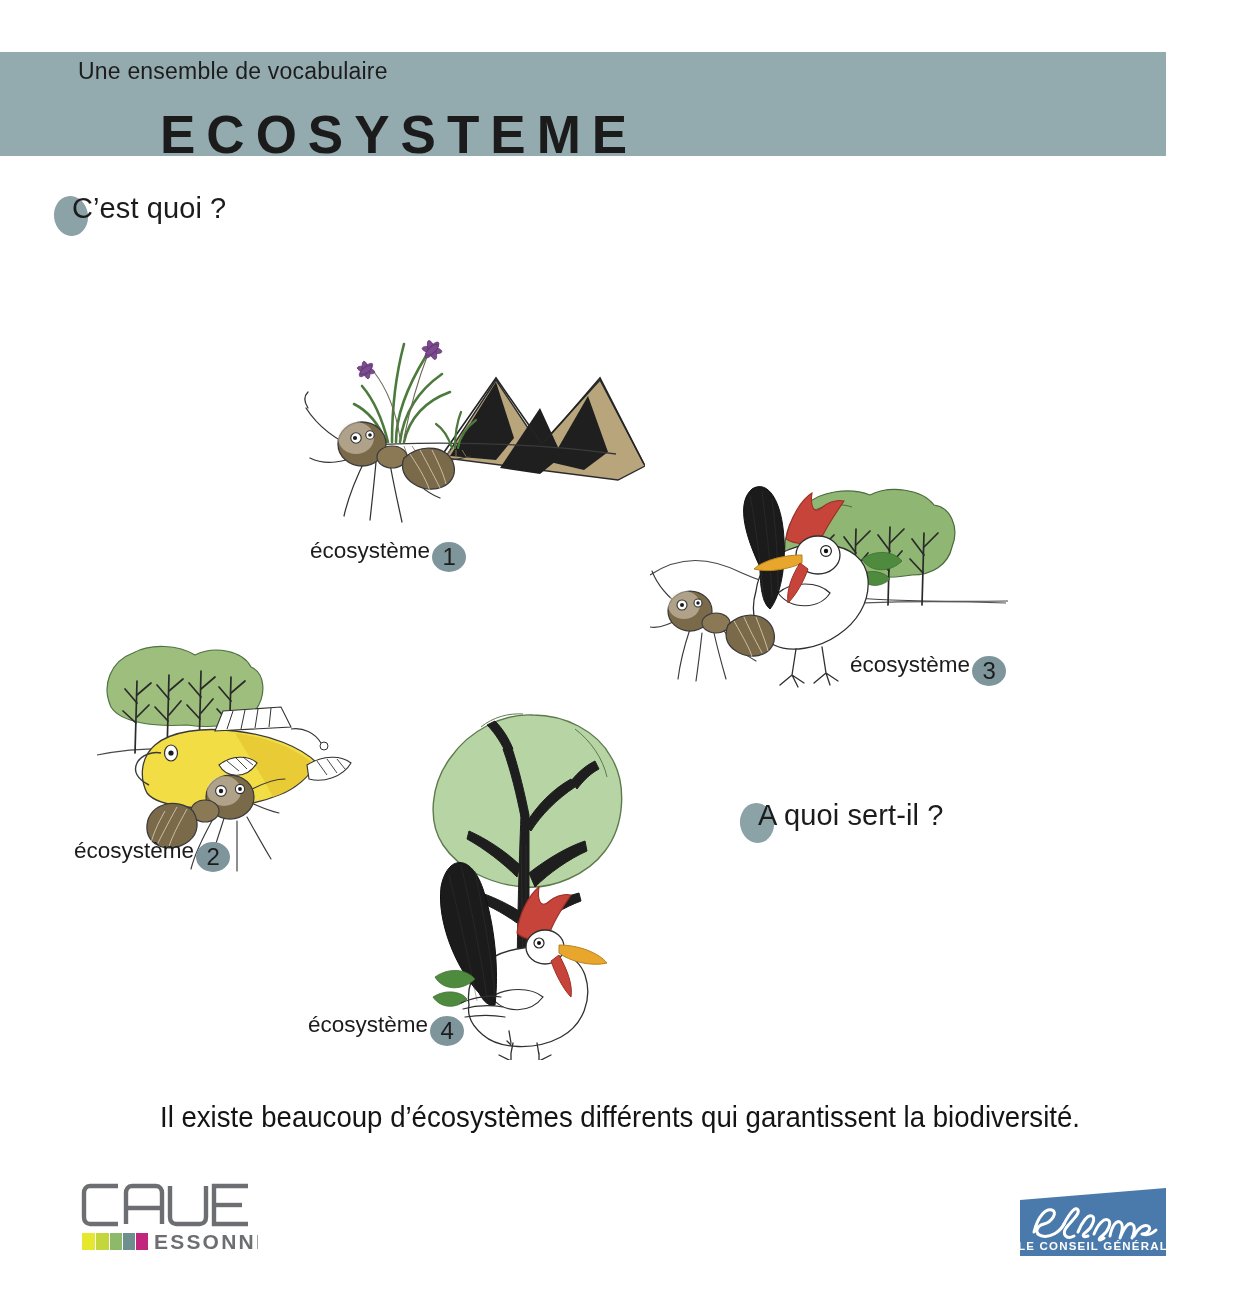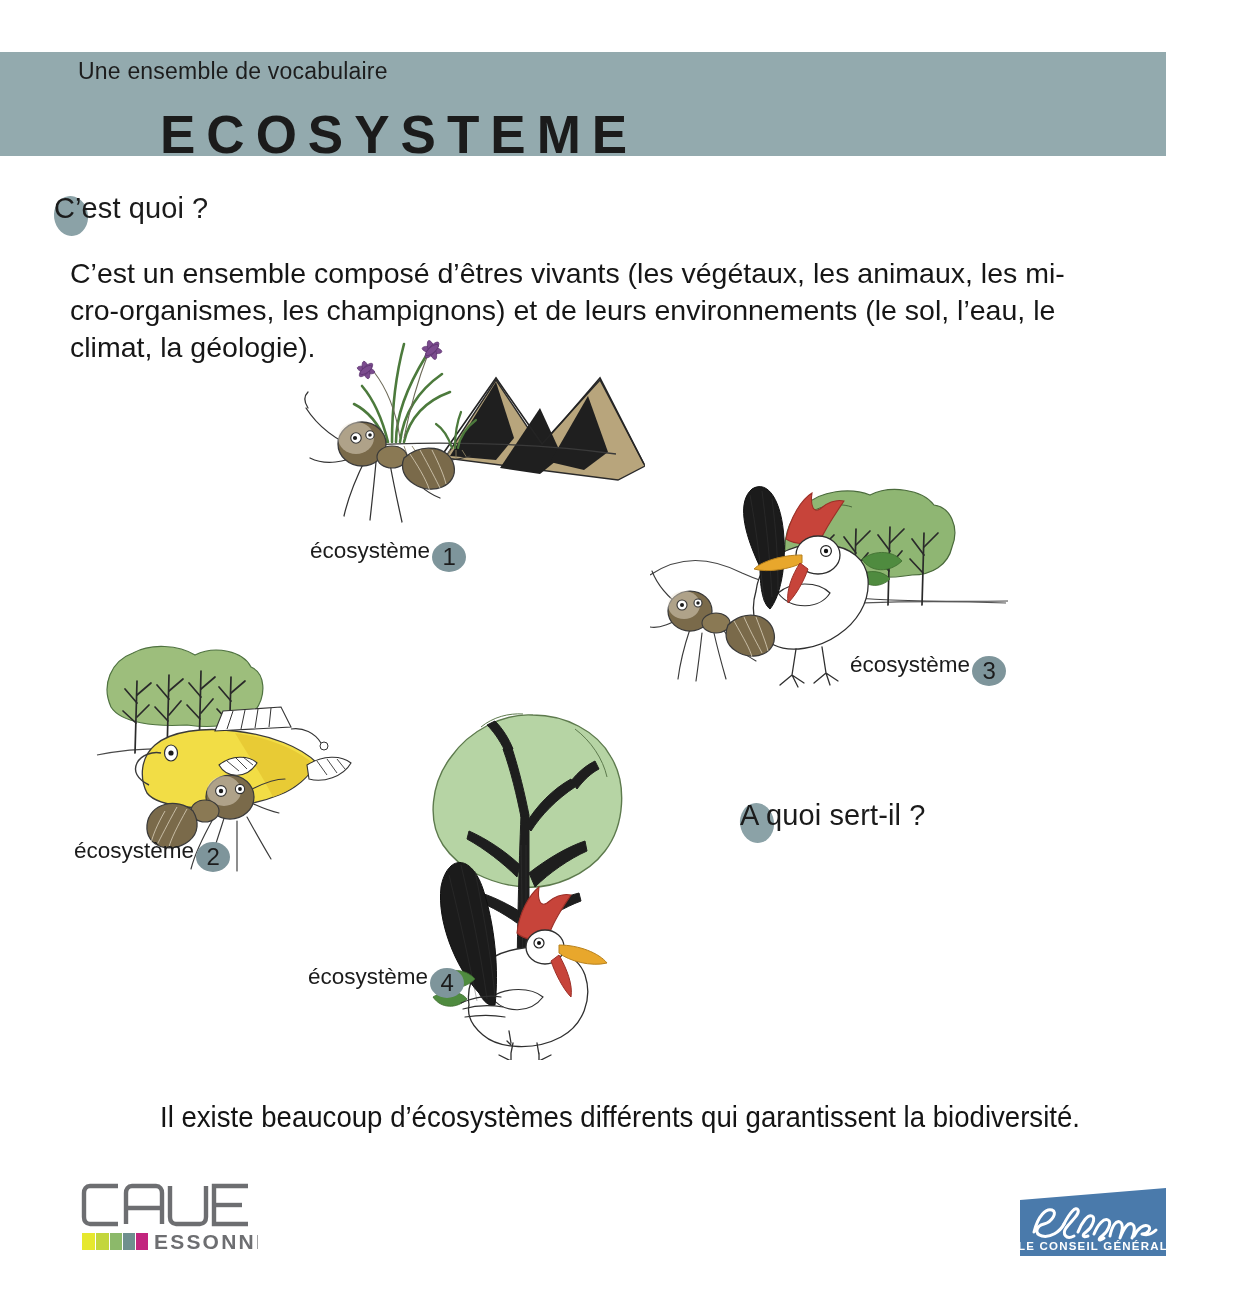--- a/index.html
+++ b/index.html
@@ -34,21 +34,21 @@
 
   
   .sec-head{position:absolute;}
   .sec-head .bullet{
     position:absolute;left:0;top:4px;width:34px;height:40px;
     background:#8ba2a7;border-radius:50% 50% 50% 50%/50% 50% 50% 50%;
     transform:rotate(-8deg);
   }
   .sec-head .sec-label{
     position:relative;display:inline-block;
-    margin-left:0;font-size:29px;color:#1b1b1b;letter-spacing:.1px;
+    margin-left:18px;font-size:29px;color:#1b1b1b;letter-spacing:.1px;
     white-space:nowrap;
   }
 
   #sec-quoi{left:54px;top:192px;}
   #sec-sert{left:740px;top:799px;}
 
   
   .para{
     position:absolute;font-size:28.5px;line-height:1.30;color:#161616;
     text-align:justify;
@@ -73,21 +73,21 @@
   .eco-label .num-badge .disc{
     position:absolute;left:0;top:0;width:34px;height:30px;
     background:#7e959b;border-radius:50%;
   }
   .eco-label .num-badge .n{
     position:relative;font-size:24px;color:#1c1c1c;line-height:30px;
   }
   #eco1-label{left:310px;top:538px;}
   #eco2-label{left:74px;top:838px;}
   #eco3-label{left:850px;top:652px;}
-  #eco4-label{left:308px;top:964px;}
+  #eco4-label{left:308px;top:1012px;}
 
   
   .illus{position:absolute;}
   #illus-1{left:300px;top:338px;width:345px;height:205px;}
   #illus-3{left:650px;top:483px;width:360px;height:215px;}
   #illus-2{left:95px;top:645px;width:265px;height:250px;}
   #illus-4{left:425px;top:705px;width:225px;height:355px;}
 
   
   .caue-logo{position:absolute;left:78px;top:1180px;width:180px;height:78px;}
@@ -104,25 +104,20 @@
 
   <div class="header-band"></div>
   <div class="kicker">Une ensemble de vocabulaire</div>
   <div class="main-title">ECOSYSTEME</div>
 
   <div class="sec-head" id="sec-quoi">
     <span class="bullet"></span>
     <span class="sec-label">C’est quoi ?</span>
   </div>
 
-  <div class="para" id="para-def">
-    <div>C’est un ensemble composé d’êtres vivants (les végétaux, les animaux, les mi-</div>
-    <div>cro-organismes, les champignons) et de leurs environnements (le sol, l’eau, le</div>
-    <div class="lastline">climat, la géologie).</div>
-  </div>
 
   <div class="illus" id="illus-1">
     <svg viewBox="0 0 345 205" width="345" height="205">
 
       <path d="M145 120 L196 42 L240 108 L258 88 L300 42 L345 128 L318 142 Z" fill="#b8a57c" stroke="#2a2a2a" stroke-width="1.4"></path>
       <path d="M150 118 L196 44 L214 100 L196 122 Z" fill="#1f1f1f"></path>
       <path d="M200 130 L240 70 L262 118 L240 136 Z" fill="#1f1f1f"></path>
       <path d="M250 124 L288 58 L308 114 L284 132 Z" fill="#1f1f1f"></path>
       <path d="M140 120 L196 40 L242 106 L262 84 L300 40 L344 126" fill="none" stroke="#242424" stroke-width="1.6"></path>
 

